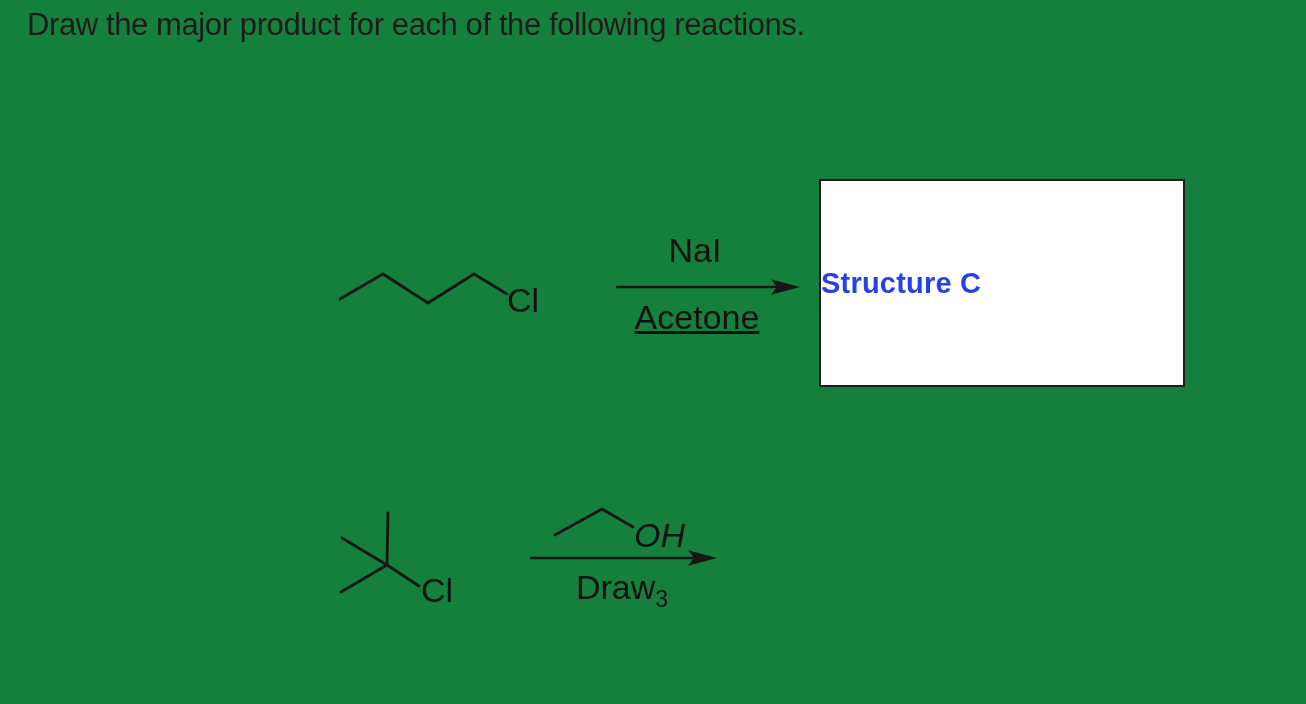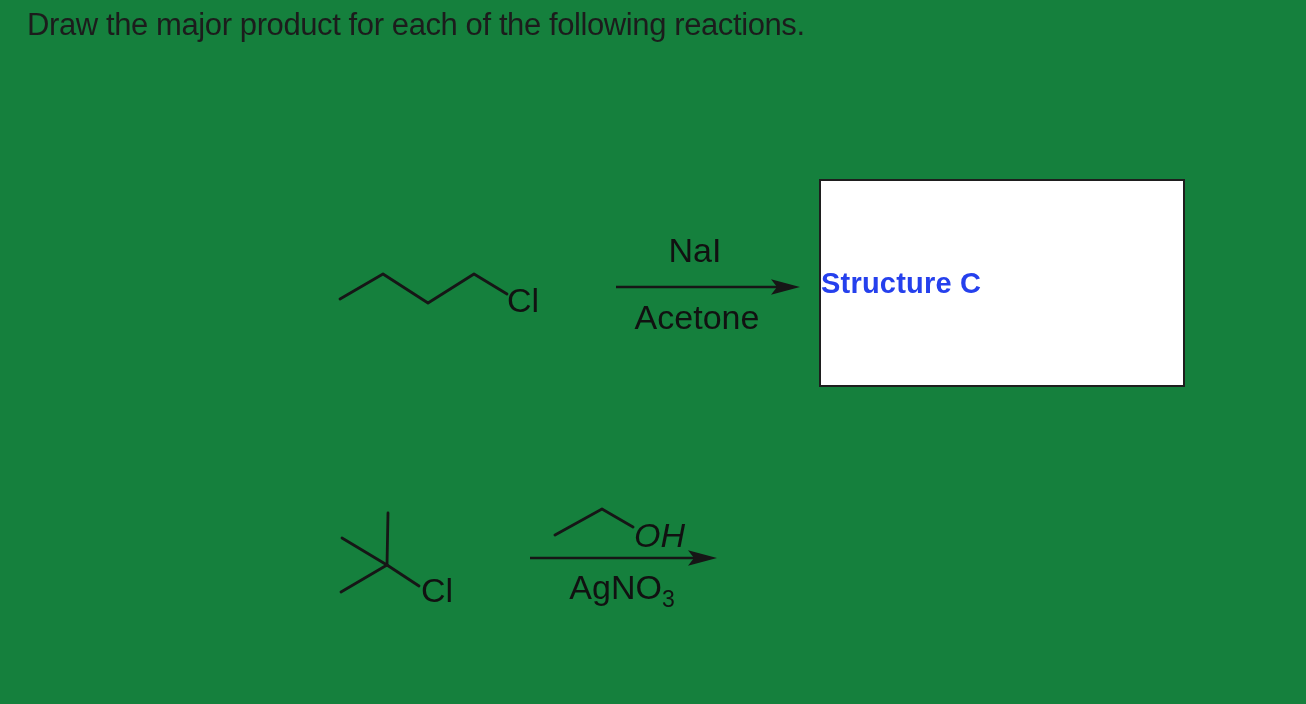--- a/index.html
+++ b/index.html
@@ -90,21 +90,21 @@
 
   <div class="chem-label" style="left:507px; top:283px;">Cl</div>
 
   <svg style="left:610px; top:275px;" width="200" height="24" viewBox="0 0 200 24">
     <line class="arrow-line" x1="6" y1="12" x2="168" y2="12"></line>
     <polygon class="arrow-head" points="190,12 161,4.2 167,12 161,19.8"></polygon>
   </svg>
 
   <div class="chem-label centered" style="left:695px; top:233px;">NaI</div>
 
-  <div class="chem-label centered" style="left:697px; top:300px;">Acetone</div>
+  <div class="chem-label centered" style="left:697px; top:300px;text-decoration:underline;">Acetone</div>
 
   <div class="answer-box" id="box-c">
     <span class="box-label">Structure C</span>
   </div>
 
   <svg style="left:330px; top:500px;" width="140" height="110" viewBox="0 0 140 110">
     <line class="bond" x1="57" y1="65" x2="58" y2="13"></line>
     <line class="bond" x1="57" y1="65" x2="12" y2="38"></line>
     <line class="bond" x1="57" y1="65" x2="11" y2="92"></line>
     <line class="bond" x1="57" y1="65" x2="89" y2="86"></line>
@@ -116,16 +116,16 @@
     <polyline class="bond" points="7,35 54,9 85,27"></polyline>
   </svg>
 
   <div class="chem-label" style="left:634px; top:518px;font-style:italic;">OH</div>
 
   <svg style="left:524px; top:546px;" width="200" height="24" viewBox="0 0 200 24">
     <line class="arrow-line" x1="6" y1="12" x2="171" y2="12"></line>
     <polygon class="arrow-head" points="193,12 164,4.2 170,12 164,19.8"></polygon>
   </svg>
 
-  <div class="chem-label centered" style="left:622px; top:570px;"><span>AgNO</span><span class="sub">3</span></div>
+  <div class="chem-label centered" style="left:622px; top:570px;"><span>Draw</span><span class="sub">3</span></div>
 
 
 </div>
 
 </body></html>

